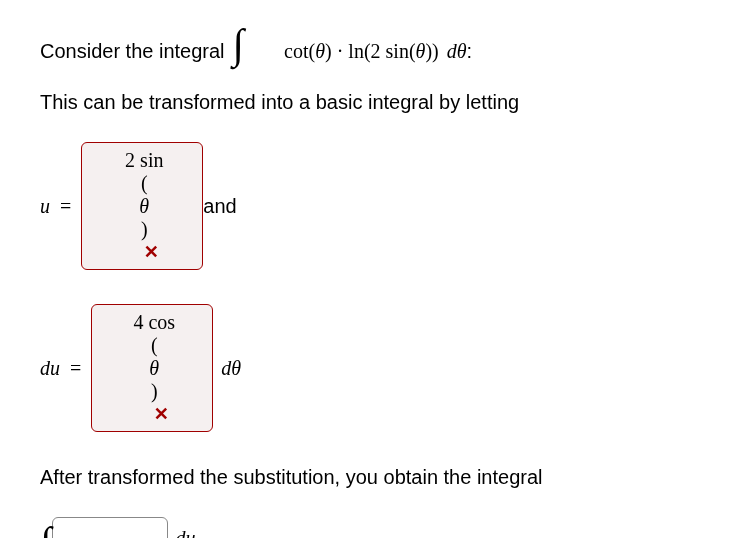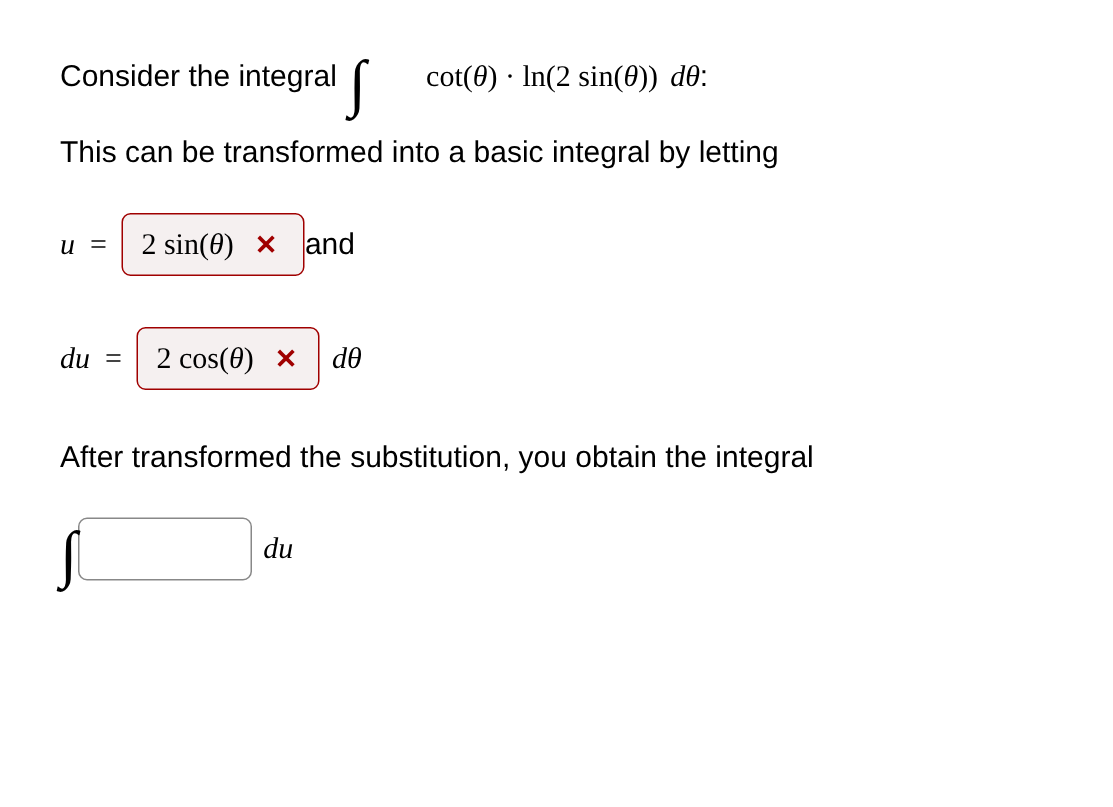--- a/index.html
+++ b/index.html
@@ -8,21 +8,21 @@
     font-family: 'Segoe UI', Tahoma, Geneva, sans-serif;
     font-size: 20px;
     color: #000;
     background: #fff;
     width: 742px;
     height: 538px;
     box-sizing: border-box;
   }
   .line {
     display: flex;
-    align-items: center;
+    align-items: flex-start;
     flex-wrap: wrap;
     margin-bottom: 28px;
   }
   .math {
     font-family: 'Cambria Math', 'STIX', 'Times New Roman', serif;
     font-style: italic;
   }
   .math-up {
     font-family: 'Cambria Math', 'STIX', 'Times New Roman', serif;
     font-style: normal;
@@ -37,20 +37,21 @@
   .input-box {
     display: inline-flex;
     align-items: center;
     border: 1px solid #888;
     border-radius: 6px;
     padding: 6px 12px;
     min-width: 100px;
     min-height: 28px;
     background: #fff;
     font-family: 'Cambria Math', 'STIX', 'Times New Roman', serif;
+    flex-direction: column;
   }
   .input-box.wrong {
     border: 1.5px solid #a00000;
     background: #f5f0f0;
     padding-right: 8px;
   }
   .x-mark {
     color: #a00000;
     font-weight: bold;
     margin-left: 14px;
@@ -92,21 +93,21 @@
       <span style="font-style:normal;">)</span>
     <span class="x-mark">✕</span>
   </span>
   <span style="margin-left:0;">and</span>
 </div>
 
 <div class="row-eq">
   <span class="math">du</span>
   <span class="math-up" style="margin:0 10px;"> = </span>
   <span class="input-box wrong">
-    <span style="font-style:normal;">2 cos</span>
+    <span style="font-style:normal;">4 cos</span>
       <span style="font-style:normal;">(</span>
       <span class="math" style="font-style:italic;">θ</span>
       <span style="font-style:normal;">)</span>
     <span class="x-mark">✕</span>
   </span>
   <span class="math" style="margin-left:8px;">dθ</span>
 </div>
 
 <div class="line">After transformed the substitution, you obtain the integral</div>
 

